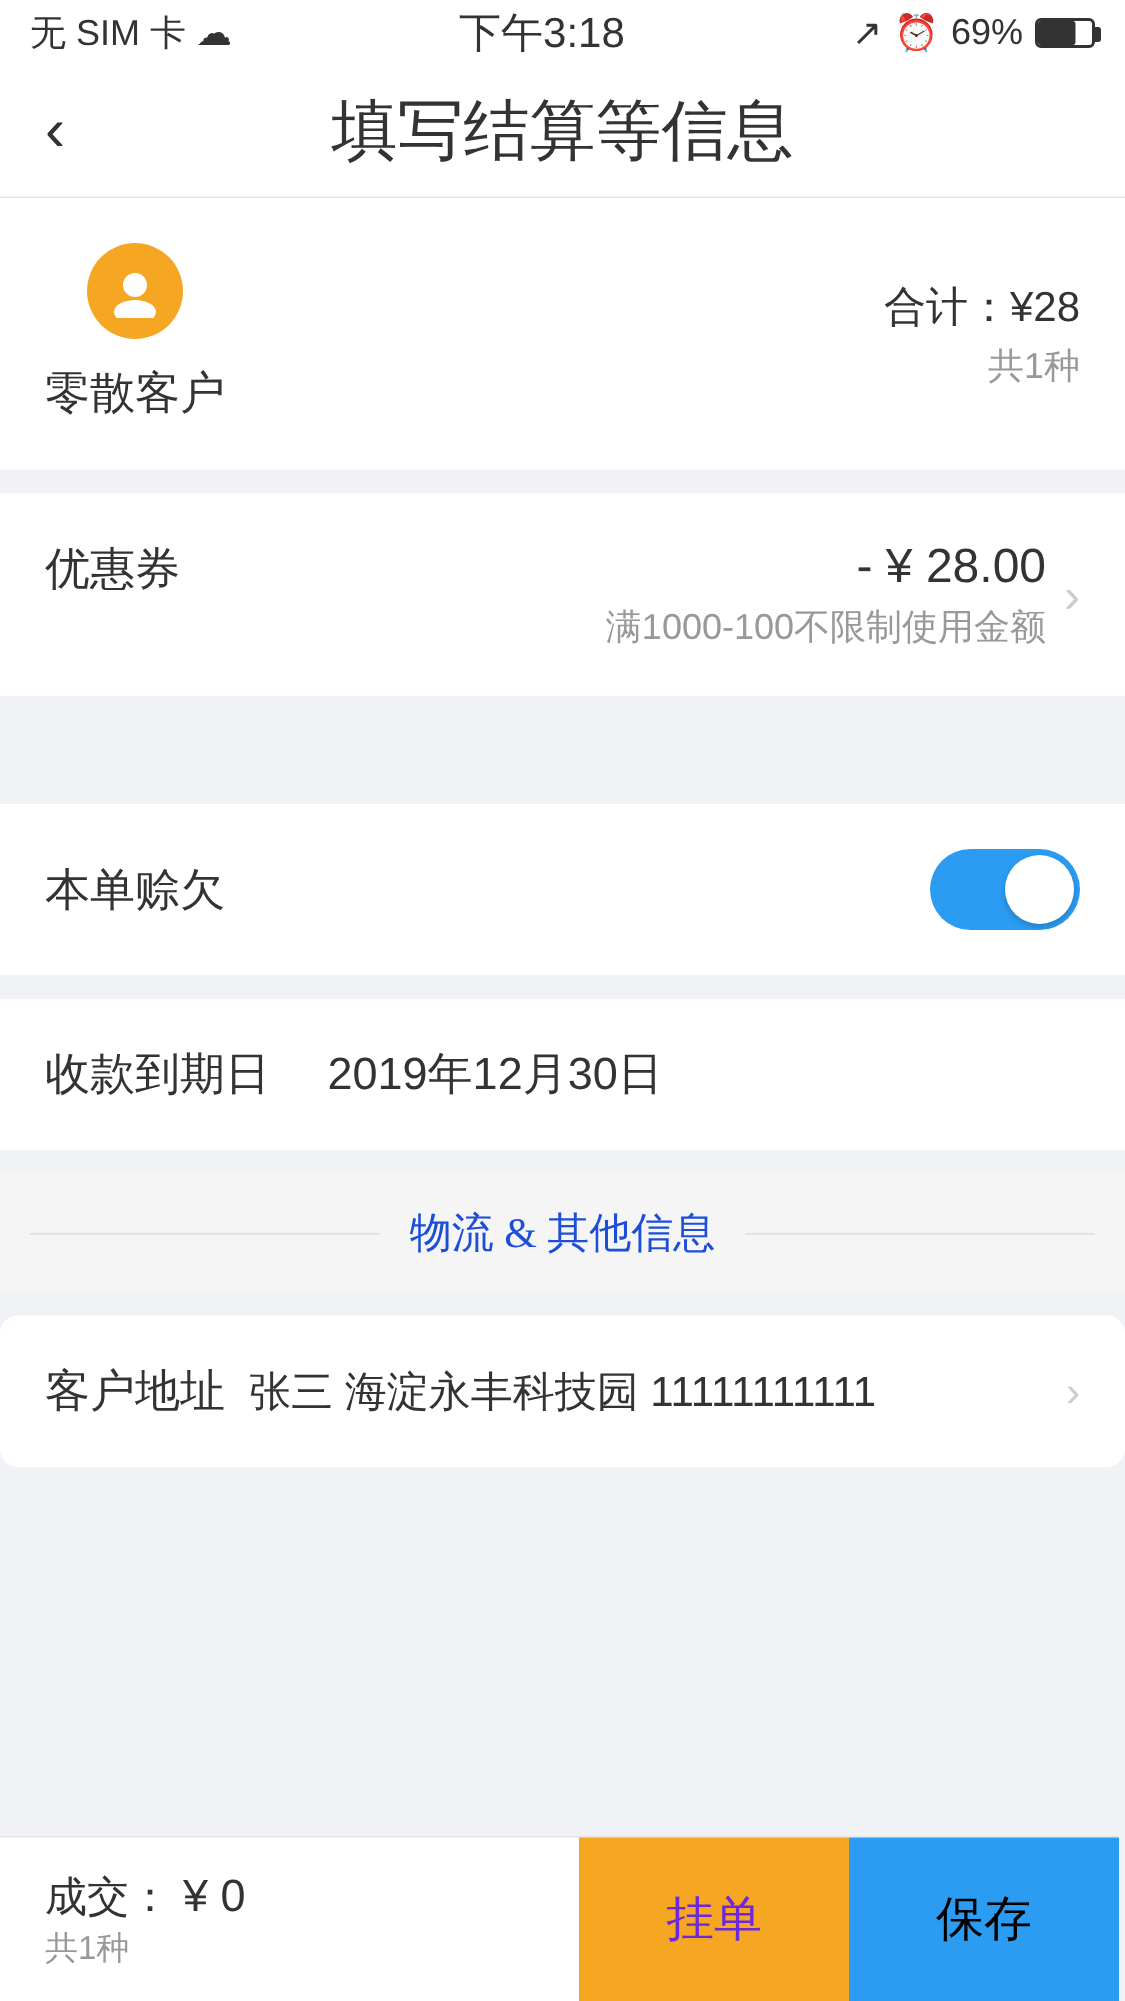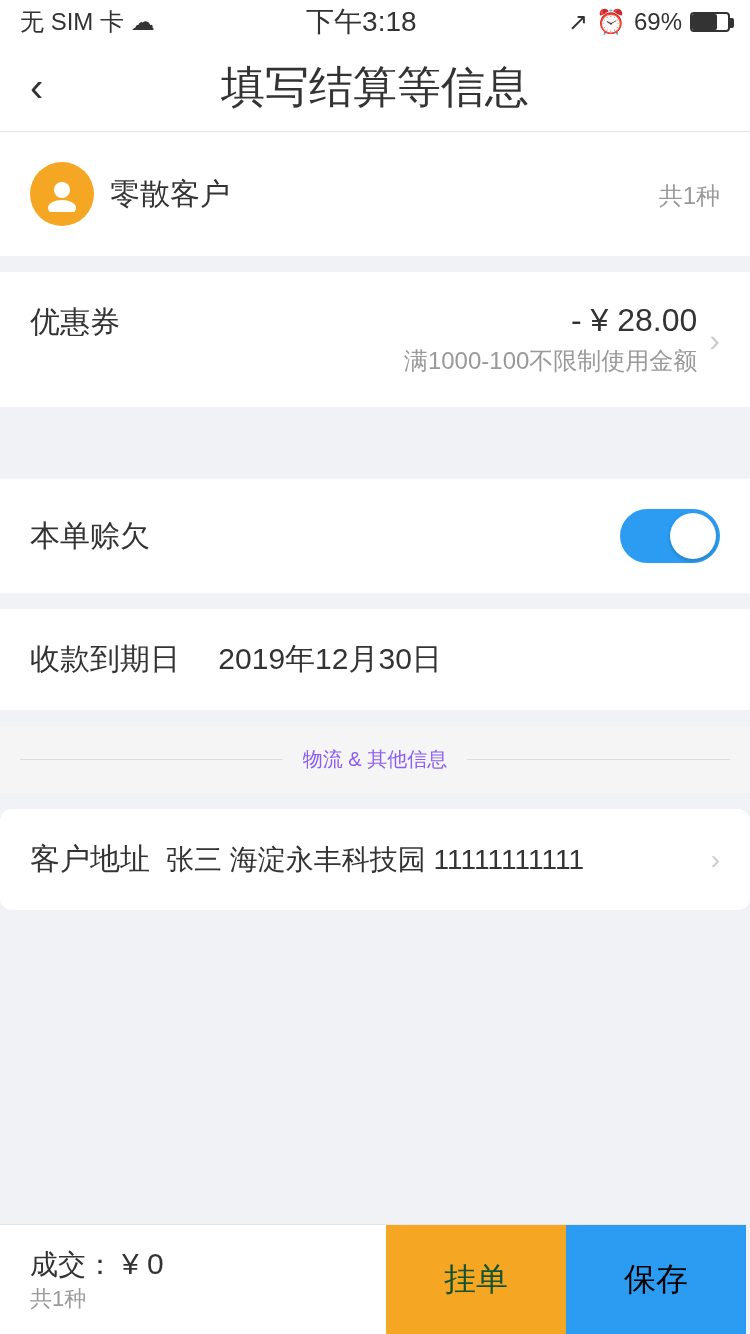--- a/index.html
+++ b/index.html
@@ -75,20 +75,21 @@
       padding: 30px 30px;
       display: flex;
       align-items: center;
       justify-content: space-between;
       margin-bottom: 16px;
     }
     .customer-left {
       display: flex;
       align-items: center;
       gap: 16px;
+      flex-direction: column;
     }
     .avatar {
       width: 64px; height: 64px; border-radius: 50%;
       background: #f5a623;
       display: flex; align-items: center; justify-content: center;
       color: #fff; font-size: 30px;
     }
     .customer-name { font-size: 30px; color: #333; }
     .customer-right { text-align: right; }
     .total-label { font-size: 28px; color: #333; }
@@ -191,21 +192,21 @@
       background: #f5f5f5;
       display: flex;
       align-items: center;
       justify-content: center;
       padding: 20px 0;
       margin-bottom: 16px;
     }
     .logistics-divider-line {
       flex: 1; height: 1px; background: #ddd; margin: 0 20px;
     }
-    .logistics-text { font-size: 20px; color: #8b5cf6; }
+    .logistics-text { font-size: 28px; color: #1d4ed8; font-family: Liberation Serif, serif; }
 
     
     .address-row {
       background: #fff;
       padding: 30px 30px;
       display: flex;
       align-items: center;
       justify-content: space-between;
       margin-bottom: 16px;
       border-radius: 12px;
@@ -230,21 +231,21 @@
       padding: 16px 30px;
       display: flex;
       flex-direction: column;
       justify-content: center;
     }
     .bottom-summary-amount { font-size: 30px; color: #333; font-weight: 500; }
     .bottom-summary-count { font-size: 22px; color: #999; }
     .btn-hang {
       width: 180px;
       background: #f5a623;
-      color: #14532d;
+      color: #6d28d9;
       font-size: 32px;
       border: none;
       cursor: pointer;
       display: flex; align-items: center; justify-content: center;
     }
     .btn-save {
       width: 180px;
       background: #2b9cf2;
       color: #000000;
       font-size: 32px;
@@ -286,20 +287,21 @@
     <div class="customer-left">
       <div class="avatar">
         <svg width="36" height="36" viewBox="0 0 36 36" fill="none">
           <circle cx="18" cy="14" r="8" fill="white"></circle>
           <ellipse cx="18" cy="32" rx="14" ry="8" fill="white"></ellipse>
         </svg>
       </div>
       <span class="customer-name">零散客户</span>
     </div>
     <div class="customer-right">
+      <div class="total-label">合计：¥28</div>
       <div class="total-count">共1种</div>
     </div>
   </div>
 
   <div class="coupon-row section">
     <span class="coupon-label">优惠券</span>
     <div class="coupon-right-wrap">
       <div class="coupon-right">
         <div class="coupon-amount">- ¥ 28.00</div>
         <div class="coupon-desc">满1000-100不限制使用金额</div>

